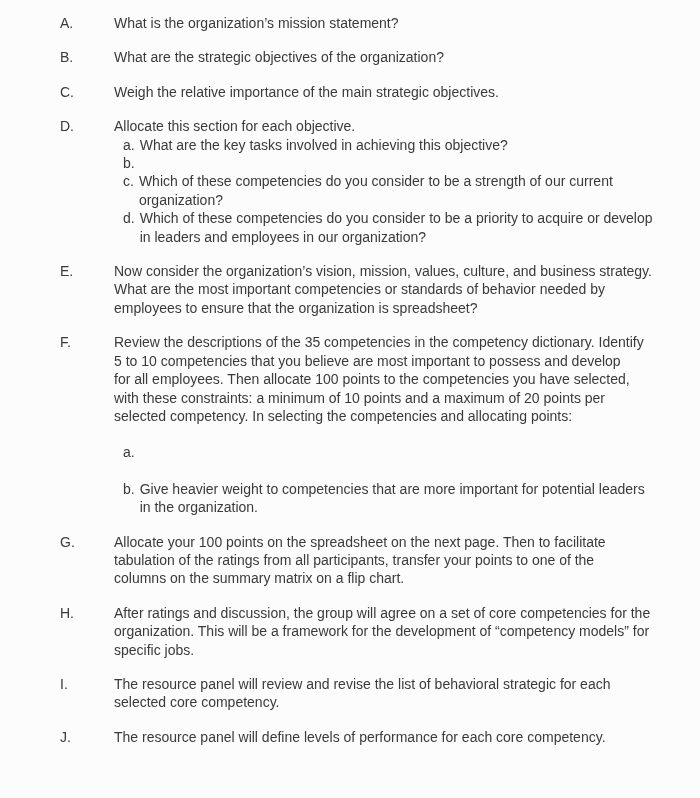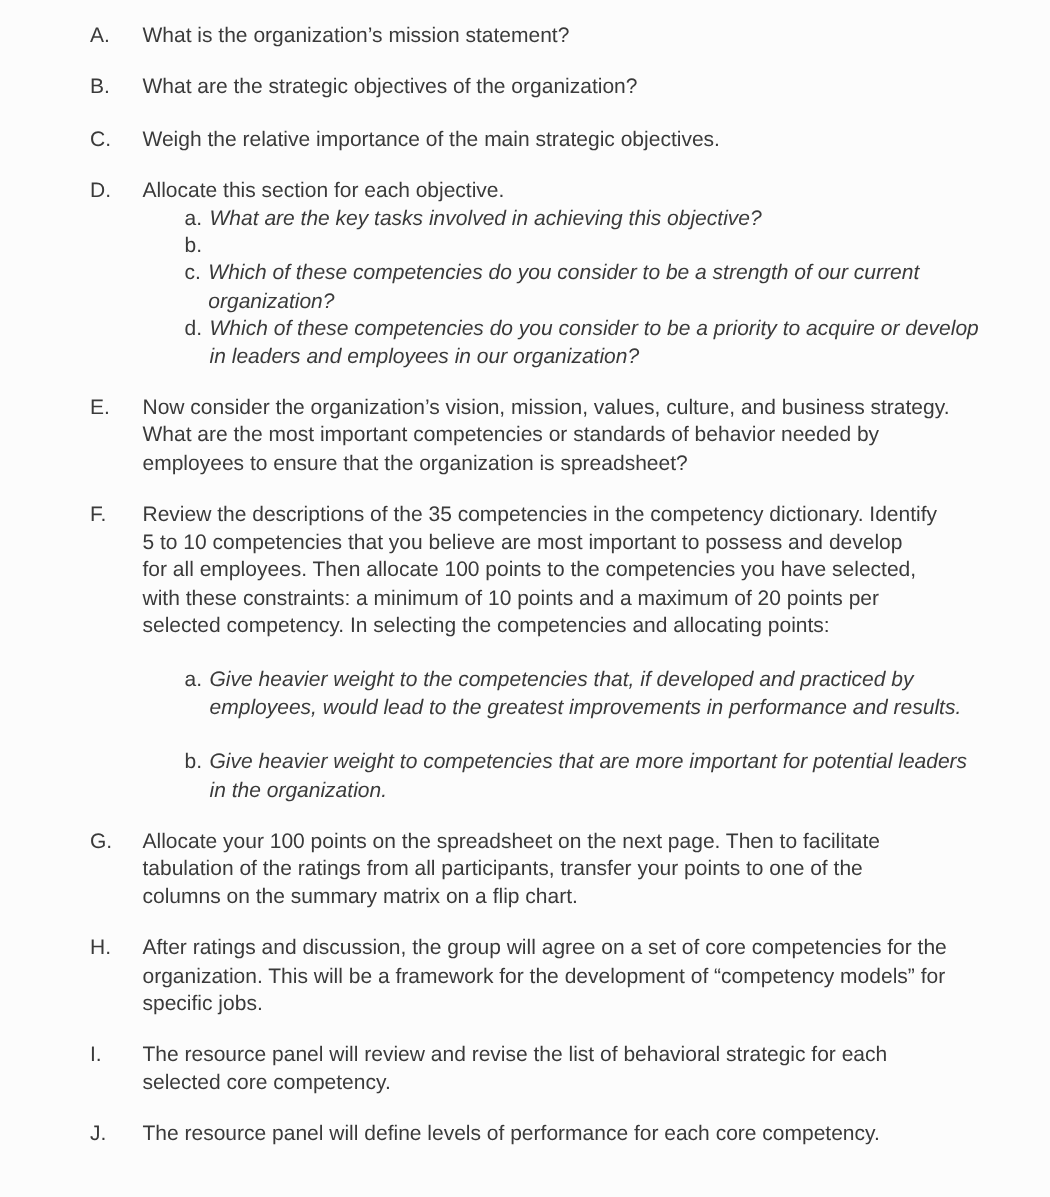--- a/index.html
+++ b/index.html
@@ -29,34 +29,34 @@
   .item-label {
     flex: 0 0 35px;
     width: 35px;
   }
   .item-body {
     flex: 1 1 auto;
     min-width: 0;
   }
   .item-text {
     white-space: pre-line;
+    margin-left: 19px;
   }
   .sub-list {
     margin-left: 28px;
   }
   .sub-item {
     display: flex;
   }
   .sub-item-label {
     flex: 0 0 auto;
     margin-right: 5px;
   }
   .sub-item-text {
     white-space: pre-line;
-    font-style: italic;
   }
   .sub-list.spaced .sub-item {
     margin-top: 18px;
   }
 </style>
 </head>
 <body>
 
 <div class="page">
 
@@ -120,22 +120,20 @@
     <div class="item-label">F.</div>
     <div class="item-body">
       <div class="item-text">Review the descriptions of the 35 competencies in the competency dictionary. Identify
 5 to 10 competencies that you believe are most important to possess and develop
 for all employees. Then allocate 100 points to the competencies you have selected,
 with these constraints: a minimum of 10 points and a maximum of 20 points per
 selected competency. In selecting the competencies and allocating points:</div>
       <div class="sub-list spaced">
         <div class="sub-item">
           <div class="sub-item-label">a.</div>
-          <div class="sub-item-text">Give heavier weight to the competencies that, if developed and practiced by
-employees, would lead to the greatest improvements in performance and results.</div>
         </div>
         <div class="sub-item">
           <div class="sub-item-label">b.</div>
           <div class="sub-item-text">Give heavier weight to competencies that are more important for potential leaders
 in the organization.</div>
         </div>
       </div>
     </div>
   </div>
 

